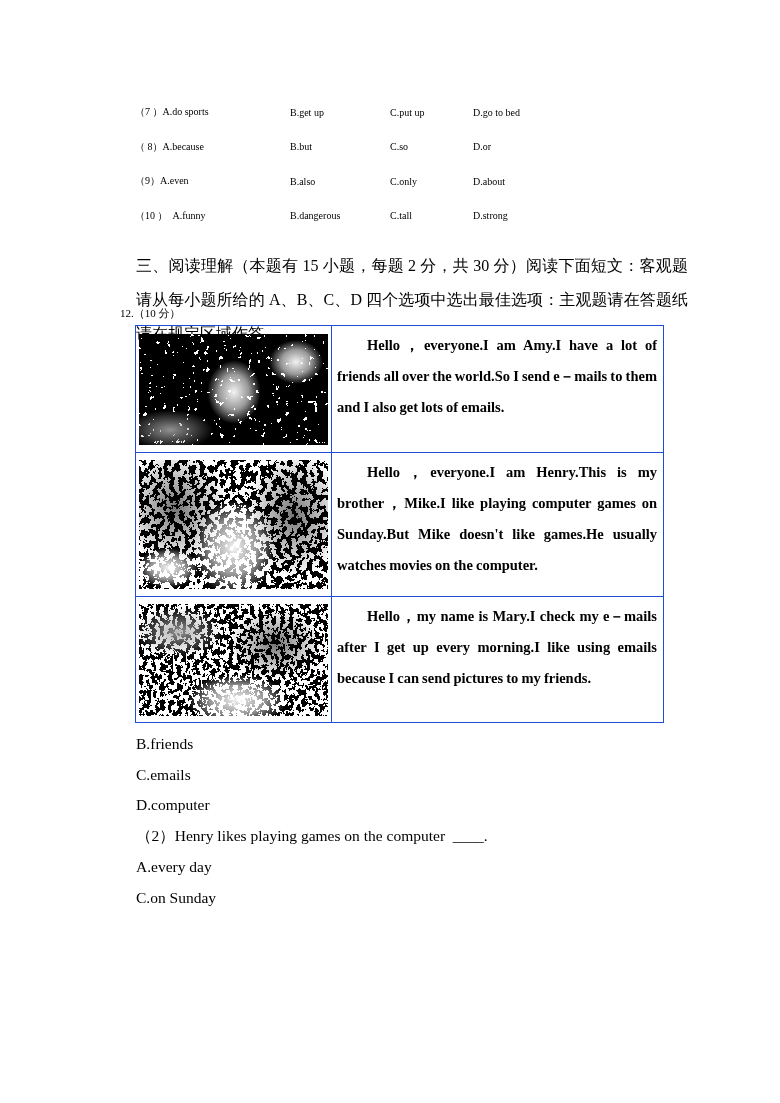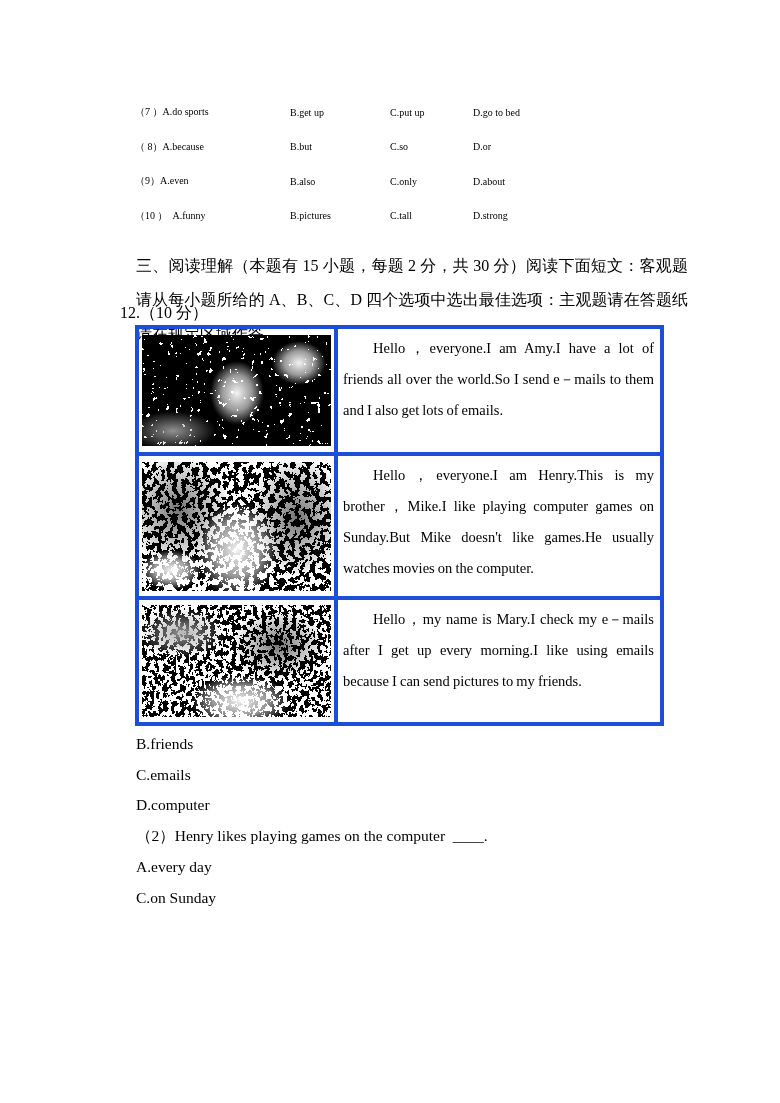--- a/index.html
+++ b/index.html
@@ -15,27 +15,27 @@
     height:34.5px;align-items:center;font-size:10px;
   }
   .mc-cell{white-space:pre-wrap;}
   
   #heading{
     position:absolute;top:231px;left:118px;width:552px;margin:18px;
     font-size:16px;font-weight:normal;line-height:34px;
     text-align:justify;
   }
   
-  #q12label{position:absolute;top:303px;left:120px;margin:0;font-size:16px;line-height:20px;white-space:pre-wrap;}
+  #q12label{position:absolute;top:303px;left:120px;margin:0;font-size:11px;line-height:20px;white-space:pre-wrap;}
   
   #rtable{
     position:absolute;top:325px;left:135px;width:529px;
     border-collapse:collapse;table-layout:fixed;
   }
-  #rtable td{border:4px solid #1d4ed8;}
+  #rtable td{border:1px solid #1d4ed8;font-weight:bold;}
   td.img-cell{width:189px;padding:3px;vertical-align:middle;}
   td.txt-cell{
     padding:4px 6px 4px 5px;vertical-align:top;
     font-size:14.5px;line-height:31px;text-align:justify;
     text-indent:30px;word-spacing:-0.5px;overflow:hidden;
   }
   tr.r1{height:127px;} tr.r2{height:144px;} tr.r3{height:126px;}
   .ph{display:block;width:100%;background:#222;}
   .ph1{height:111px;} .ph2{height:129px;} .ph3{height:112px;}
   
@@ -109,21 +109,21 @@
       <div class="mc-cell">D.or</div>
     </div>
     <div class="mc-row">
       <div class="mc-cell"><span>（9）</span><span>A.even</span></div>
       <div class="mc-cell">B.also</div>
       <div class="mc-cell">C.only</div>
       <div class="mc-cell">D.about</div>
     </div>
     <div class="mc-row">
       <div class="mc-cell"><span>（10 ）</span><span>  A.funny</span></div>
-      <div class="mc-cell">B.pictures</div>
+      <div class="mc-cell">B.dangerous</div>
       <div class="mc-cell">C.tall</div>
       <div class="mc-cell">D.strong</div>
     </div>
   </div>
 
   <p id="heading">三、阅读理解（本题有 15 小题，每题 2 分，共 30 分）阅读下面短文：客观题请从每小题所给的 A、B、C、D 四个选项中选出最佳选项：主观题请在答题纸请在规定区域作答。</p>
 
   <p id="q12label">12.（10 分）</p>
 
   <table id="rtable">

